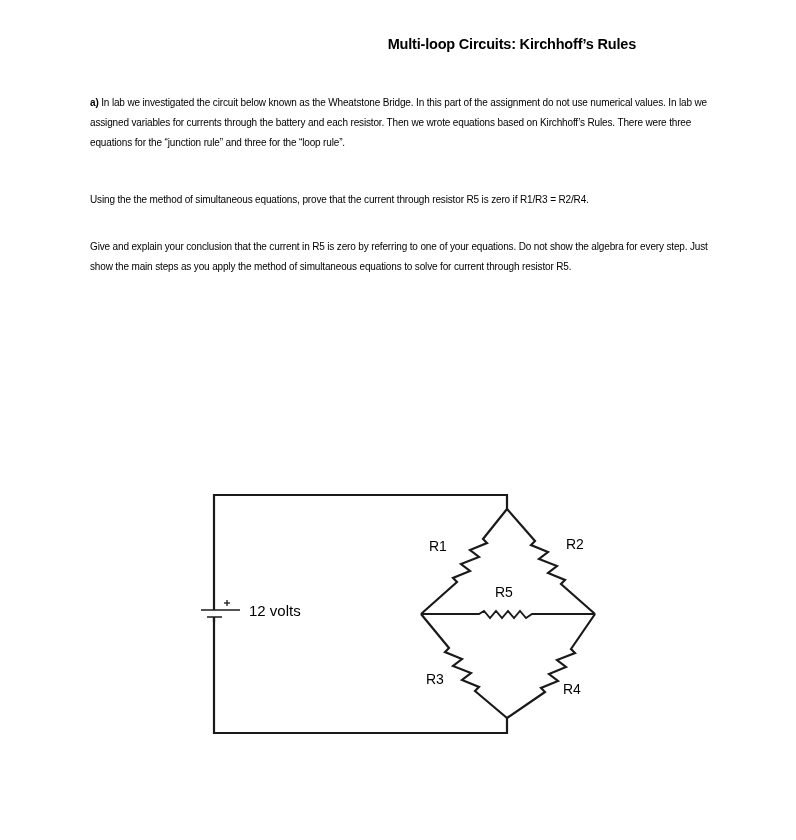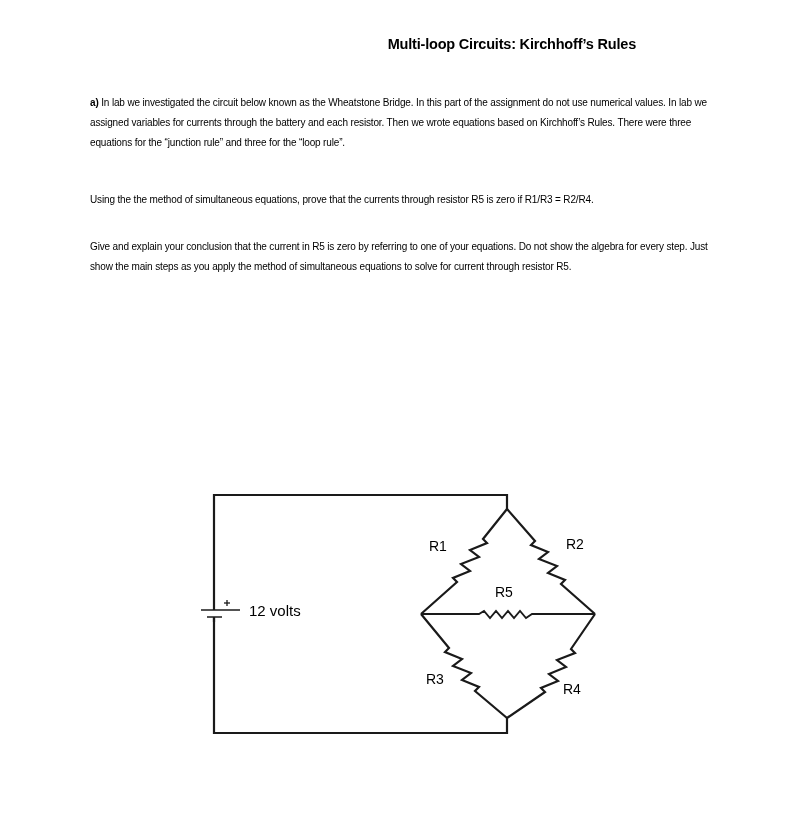--- a/index.html
+++ b/index.html
@@ -17,21 +17,21 @@
   .lbl { font-family: "Liberation Sans", sans-serif; font-size: 14px; fill: #000; }
   .volt { font-family: "Liberation Sans", sans-serif; font-size: 15px; fill: #000; }
 </style>
 </head>
 <body>
 
 <div class="title">Multi-loop Circuits: Kirchhoff’s Rules</div>
 
 <p class="para p1"><b>a)</b><span> In lab we investigated the circuit below known as the Wheatstone Bridge. In this part of the assignment do not use numerical values. In lab we assigned variables for currents through the battery and each resistor. Then we wrote equations based on Kirchhoff’s Rules. There were three equations for the “junction rule” and three for the “loop rule”.</span></p>
 
-<p class="para p2">Using the the method of simultaneous equations, prove that the currents through resistor R5 is zero if R1/R3 = R2/R4.</p>
+<p class="para p2">Using the the method of simultaneous equations, prove that the current through resistor R5 is zero if R1/R3 = R2/R4.</p>
 
 <p class="para p3">Give and explain your conclusion that the current in R5 is zero by referring to one of your equations.  Do not show the algebra for every step.  Just show the main steps as you apply the method of simultaneous equations to solve for current through resistor R5.</p>
 
 <svg class="circuit" width="796" height="840">
   <g fill="none" stroke="#1a1a1a" stroke-width="2.2" stroke-linejoin="miter">
 
     <polyline points="214,604 214,495 507,495 507,509"></polyline>
     <polyline points="214,618 214,733 507,733 507,718"></polyline>
 
     <polyline points="507,509 483,539 487,543 470,550 479,557 461,564 470,571 453,578 457,582 421,614"></polyline>

